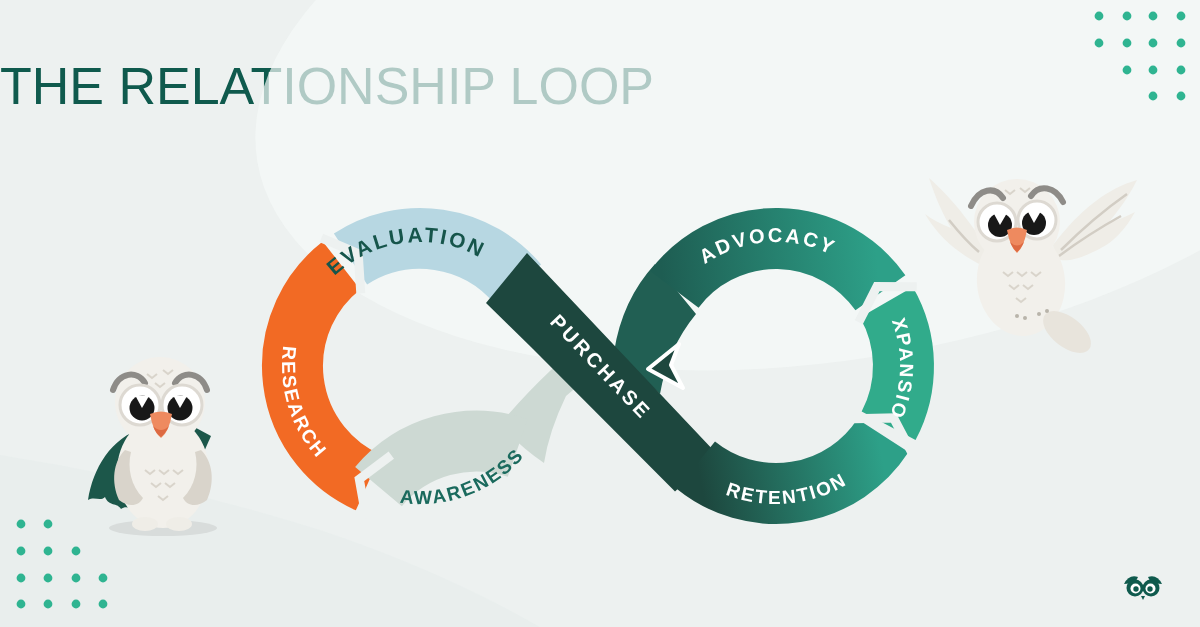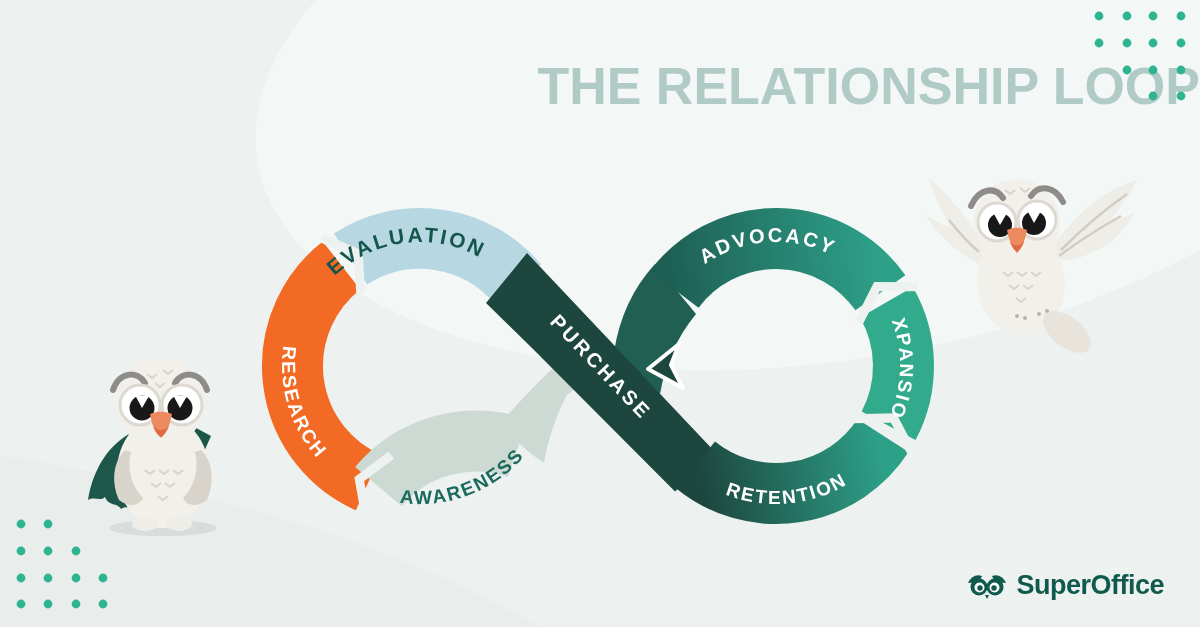--- a/index.html
+++ b/index.html
@@ -1,18 +1,18 @@
 <!DOCTYPE html>
 <html style="--bg: #edf1f0; --title-color: #0f5a4d; --dot-color: #2fb491; --c-evaluation: #b7d7e2; --t-evaluation: #16554b; --c-research: #f26a24; --t-research: #ffffff; --c-awareness: #cdd9d3; --t-awareness: #1a6a5d; --c-advocacy-a: #1e5d52; --c-advocacy-b: #2da088; --c-expansion: #31ab8b; --c-retention-a: #2da088; --c-retention-b: #1d473e; --c-purchase: #1d473e; --t-purchase: #ffffff; --c-connector: #215f53;"><head>
 <meta charset="utf-8">
 <style>
   html,body{margin:0;padding:0;font-family:"Liberation Sans","DejaVu Sans",sans-serif;}
   .canvas{position:relative;width:1200px;height:627px;overflow:hidden;background:var(--bg,#edf1f0);}
-  .title{position:absolute;top:56px;left:0;right:0;margin:0;text-align:right;
-         font-weight:700;font-size:52px;letter-spacing:0px;color:var(--title-color,#0f5a4d);}
+  .title{position:absolute;top:56px;left:0;right:0;margin:0;text-align:left;
+         font-weight:400;font-size:52px;letter-spacing:0px;color:var(--title-color,#0f5a4d);}
   svg text{font-family:"Liberation Sans","DejaVu Sans",sans-serif;font-weight:bold;}
   .diagram{position:absolute;left:0;top:0;}
   .logo{position:absolute;right:36px;bottom:26px;display:flex;align-items:center;gap:8px;
         color:var(--title-color,#0f5a4d);}
   .logo .word{font-weight:bold;font-size:27px;letter-spacing:-0.5px;}
   .seg{fill:none;stroke-linecap:butt;}
   .jx{fill:none;stroke:#edf1f0;stroke-width:9;stroke-linejoin:miter;}
 </style>
 </head>
 <body>
@@ -196,16 +196,15 @@
       <path d="M2,11 Q7,1 16,4 L13,10 Z" fill="currentColor"></path>
       <path d="M40,11 Q35,1 26,4 L29,10 Z" fill="currentColor"></path>
       <circle cx="13" cy="15" r="8.5" fill="currentColor"></circle>
       <circle cx="29" cy="15" r="8.5" fill="currentColor"></circle>
       <circle cx="13.5" cy="15.5" r="5" fill="#ffffff"></circle>
       <circle cx="28.5" cy="15.5" r="5" fill="#ffffff"></circle>
       <circle cx="14" cy="16" r="2.7" fill="currentColor"></circle>
       <circle cx="28" cy="16" r="2.7" fill="currentColor"></circle>
       <path d="M19,23 L23,23 L21,27 Z" fill="currentColor"></path>
     </svg>
-    <span class="word">SuperOffice</span>
   </div>
 
 </div>
 
 </body></html>

